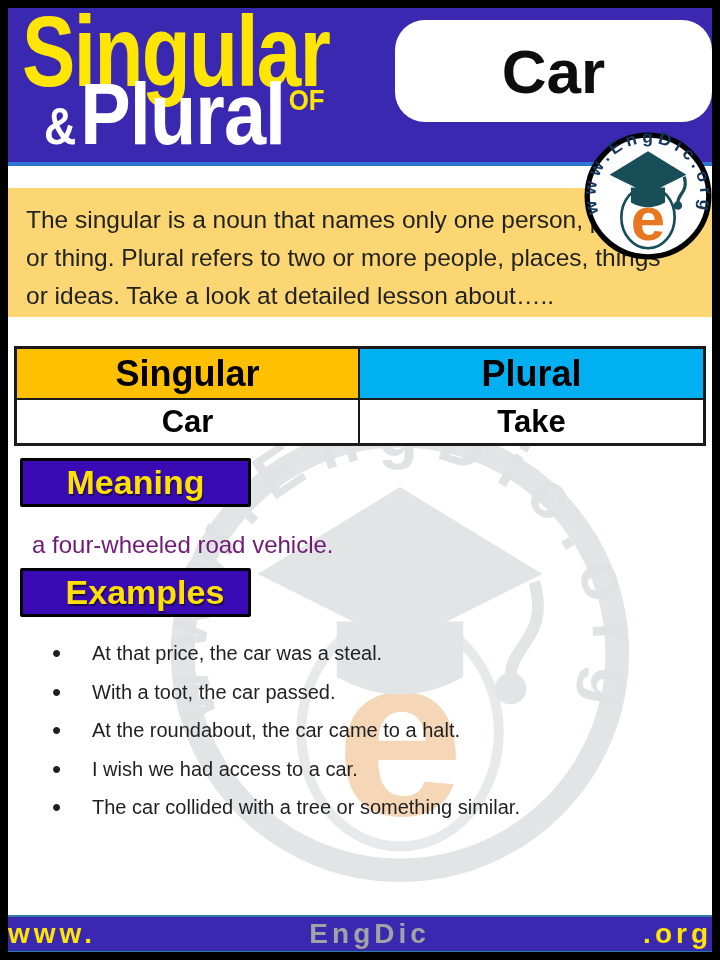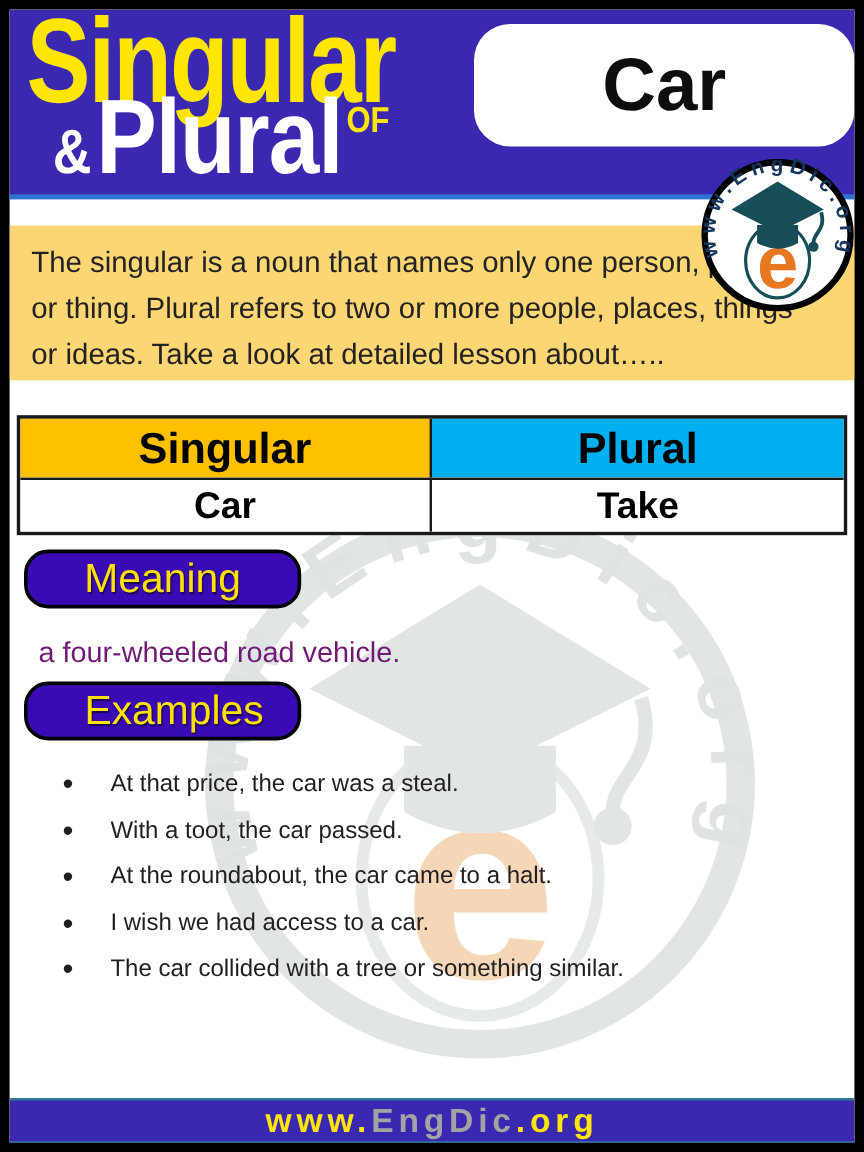--- a/index.html
+++ b/index.html
@@ -55,42 +55,42 @@
     color:#000;
   }
   .sp-head { height:49px; font-size:36px; font-weight:800; }
   .sp-head.singular { background:#ffc000; border-right:2px solid #1a1a1a; }
   .sp-head.plural { background:#00b0f0; }
   .sp-data { height:45px; font-size:31px; font-weight:700; background:#fff; border-top:2px solid #1a1a1a; }
   .sp-data.singular { border-right:2px solid #1a1a1a; }
   
   .pill-btn {
     position:absolute; left:12px; width:231px; height:49px;
-    background:#3a0ab5; border:3px solid #000; border-radius:20px;
+    background:#3a0ab5; border:3px solid #000; border-radius:2px;
     display:flex; align-items:center; justify-content:center;
-    font-size:34px; font-weight:400; color:#ffe100;
+    font-size:34px; font-weight:700; color:#ffe100;
     text-shadow:1px 2px 1px rgba(0,0,0,0.55); z-index:1;
   }
   .btn-meaning { top:450px; }
   .btn-examples { top:560px;padding-left:19px; }
   .meaning-text {
     position:absolute; left:24px; top:523px; font-size:24px; color:#701a75; z-index:1;
   }
   
   .examples-list { position:absolute; left:44px; top:626px; margin:0; padding:0; list-style:none; z-index:1; }
   .examples-list li {
     position:relative; padding-left:40px; font-size:20px; line-height:38.5px;
     color:#1f1f1f; white-space:nowrap;
   }
   .examples-list li::before { content:'•'; position:absolute; left:0; top:0; font-size:26px; }
   
   .footer-bar {
     position:absolute; left:0; top:907px; width:704px; height:38px;
     background:#3b28b1; border-top:2px solid #2d7a99; border-bottom:2px solid #2d7a99;
-    display:flex; align-items:center; justify-content:center;
+    display:flex; align-items:center; justify-content:space-between;
     font-size:28px; font-weight:800; letter-spacing:4px; z-index:1;
   }
   .footer-bar .yellow { color:#ffe602; }
   .footer-bar .white { color:#a3a3a3; }
 </style>
 </head>
 <body>
 
 <div class="page">
 

